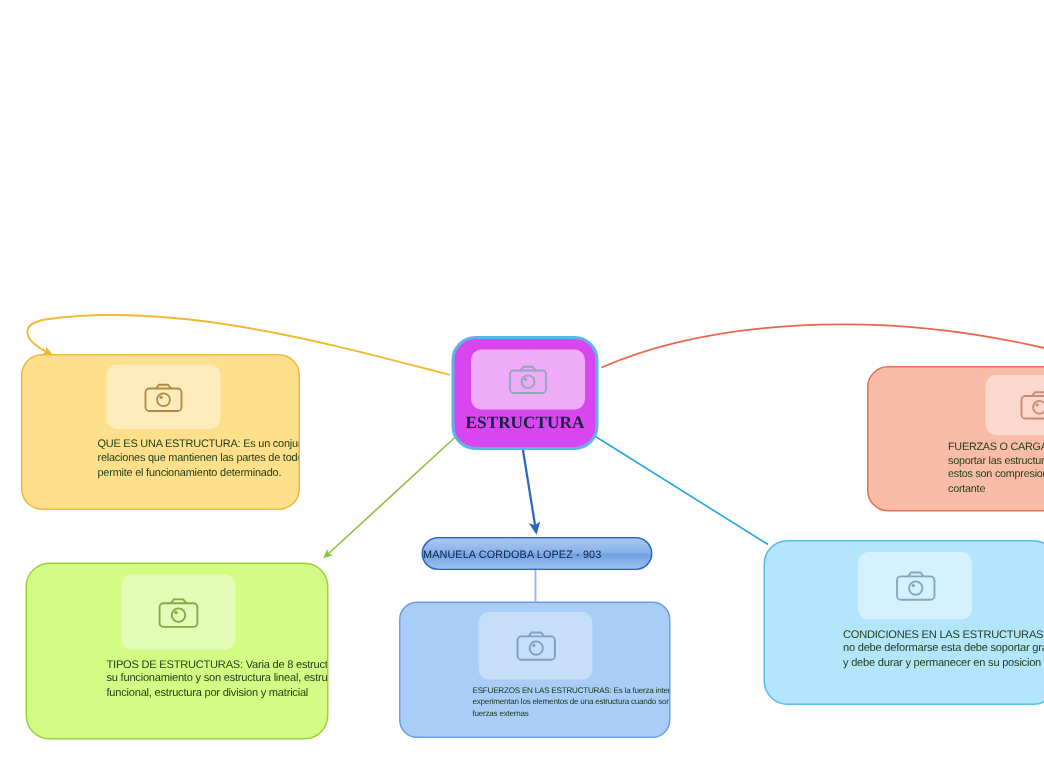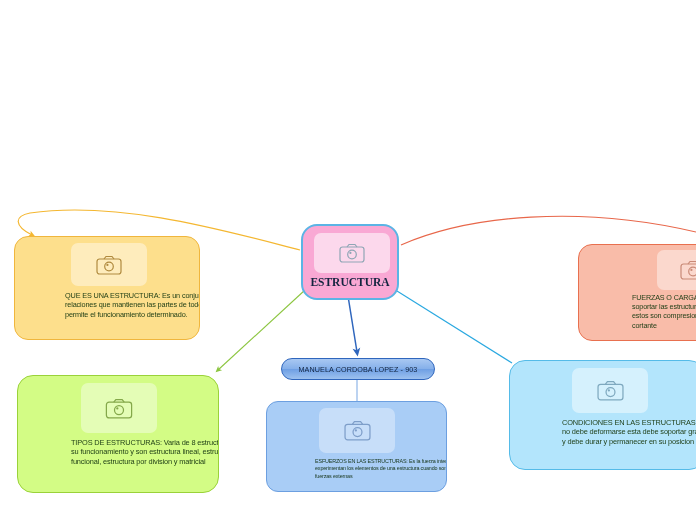--- a/index.html
+++ b/index.html
@@ -47,21 +47,21 @@
     letter-spacing: -0.15px;
     white-space: pre-wrap;
     margin-left: 42px;
   }
   
   #node-central {
     left: 301px;
     top: 224px;
     width: 98px;
     height: 76px;
-    background: #f9a8d4;
+    background: #d946ef;
     border: 2px solid #5bb4e5;
     border-radius: 16px;
   }
   #node-central .node-img {
     left: 11px; top: 7px; width: 76px; height: 40px;
     background: rgba(255,255,255,0.55);
   }
   #central-label {
     position: absolute;
     left: 0; right: 0; top: 50px;
@@ -166,21 +166,20 @@
     position: absolute;
     left: 281px;
     top: 358px;
     width: 152px;
     height: 20px;
     border-radius: 11px;
     border: 1.5px solid #2f66bd;
     background: linear-gradient(180deg, #a9c8f2 0%, #86b0ea 48%, #6fa0e4 52%, #9dc1ef 100%);
     display: flex;
     align-items: center;
-    justify-content: center;
   }
   #node-name-pill span {
     font-size: 7.2px;
     color: #10223d;
     letter-spacing: 0.1px;
   }
   .cam {
     display: block;
   }
 </style>

